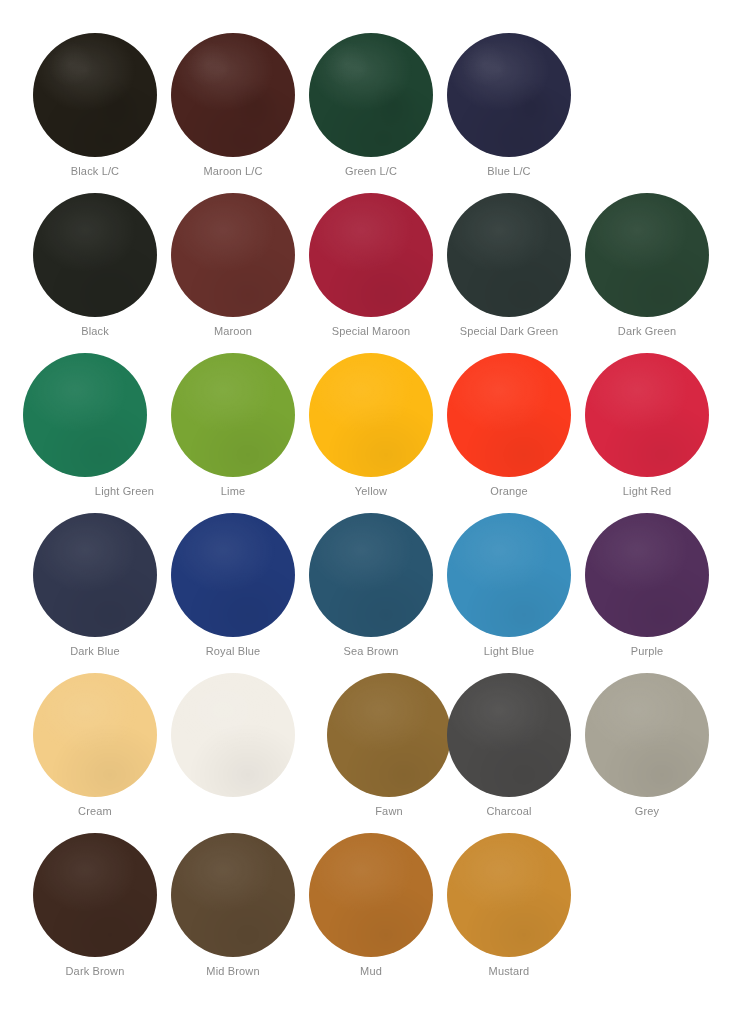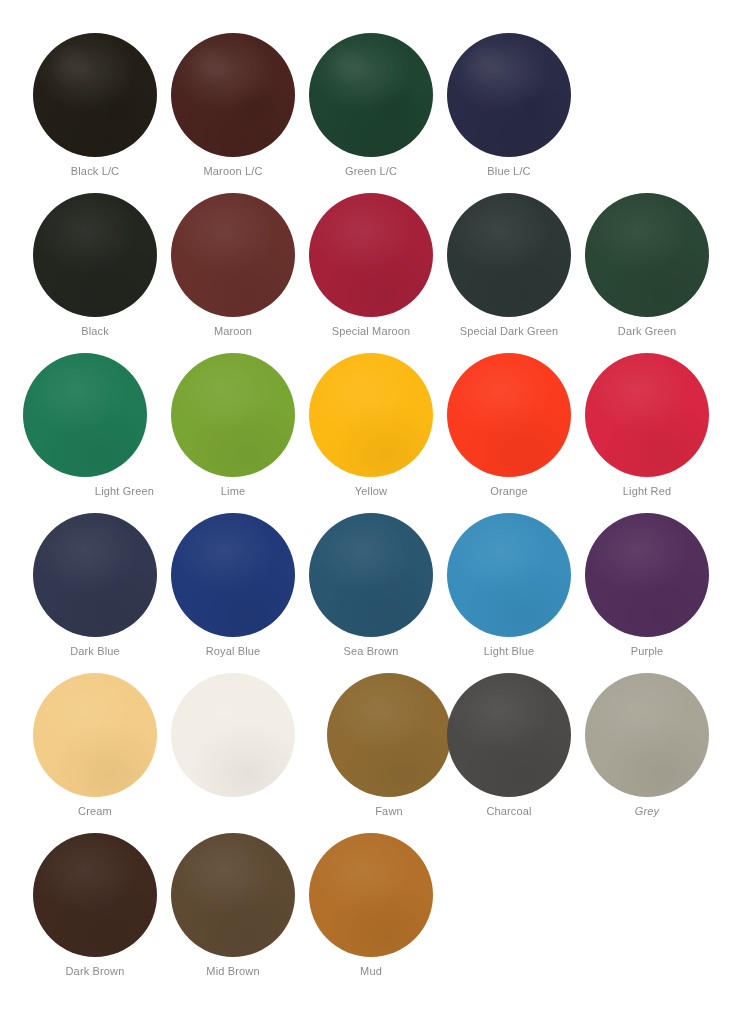--- a/index.html
+++ b/index.html
@@ -224,36 +224,42 @@
       <div class="swatch-cell" style="left: 440px;">
         <div class="swatch-disc-wrap">
           <div class="swatch-disc" title="Charcoal" style="background: rgb(75, 74, 73);"></div>
         </div>
         <span class="swatch-label" style="color: rgb(139, 139, 139);">Charcoal</span>
       </div>
       <div class="swatch-cell" style="left: 578px;">
         <div class="swatch-disc-wrap">
           <div class="swatch-disc" title="Grey" style="background: rgb(168, 164, 150);"></div>
         </div>
-        <span class="swatch-label" style="color: rgb(139, 139, 139); font-style: italic;">Grey</span>
+        <span class="swatch-label" style="color: rgb(139, 139, 139);">Grey</span>
       </div>
     </div>
     <div class="swatch-row" style="top: 830px;">
       <div class="swatch-cell" style="left: 26px;">
         <div class="swatch-disc-wrap">
           <div class="swatch-disc" title="Dark Brown" style="background: rgb(64, 42, 32);"></div>
         </div>
         <span class="swatch-label" style="color: rgb(139, 139, 139);">Dark Brown</span>
       </div>
       <div class="swatch-cell" style="left: 164px;">
         <div class="swatch-disc-wrap">
           <div class="swatch-disc" title="Mid Brown" style="background: rgb(94, 74, 51);"></div>
         </div>
         <span class="swatch-label" style="color: rgb(139, 139, 139);">Mid Brown</span>
       </div>
       <div class="swatch-cell" style="left: 302px;">
         <div class="swatch-disc-wrap">
           <div class="swatch-disc" title="Mud" style="background: rgb(178, 112, 42);"></div>
         </div>
         <span class="swatch-label" style="color: rgb(139, 139, 139);">Mud</span>
+      </div>
+      <div class="swatch-cell" style="left: 440px;">
+        <div class="swatch-disc-wrap">
+          <div class="swatch-disc" title="Mustard" style="background: rgb(201, 139, 50);"></div>
+        </div>
+        <span class="swatch-label" style="color: rgb(139, 139, 139);">Mustard</span>
       </div>
     </div>
   </div>
 
 </body></html>

